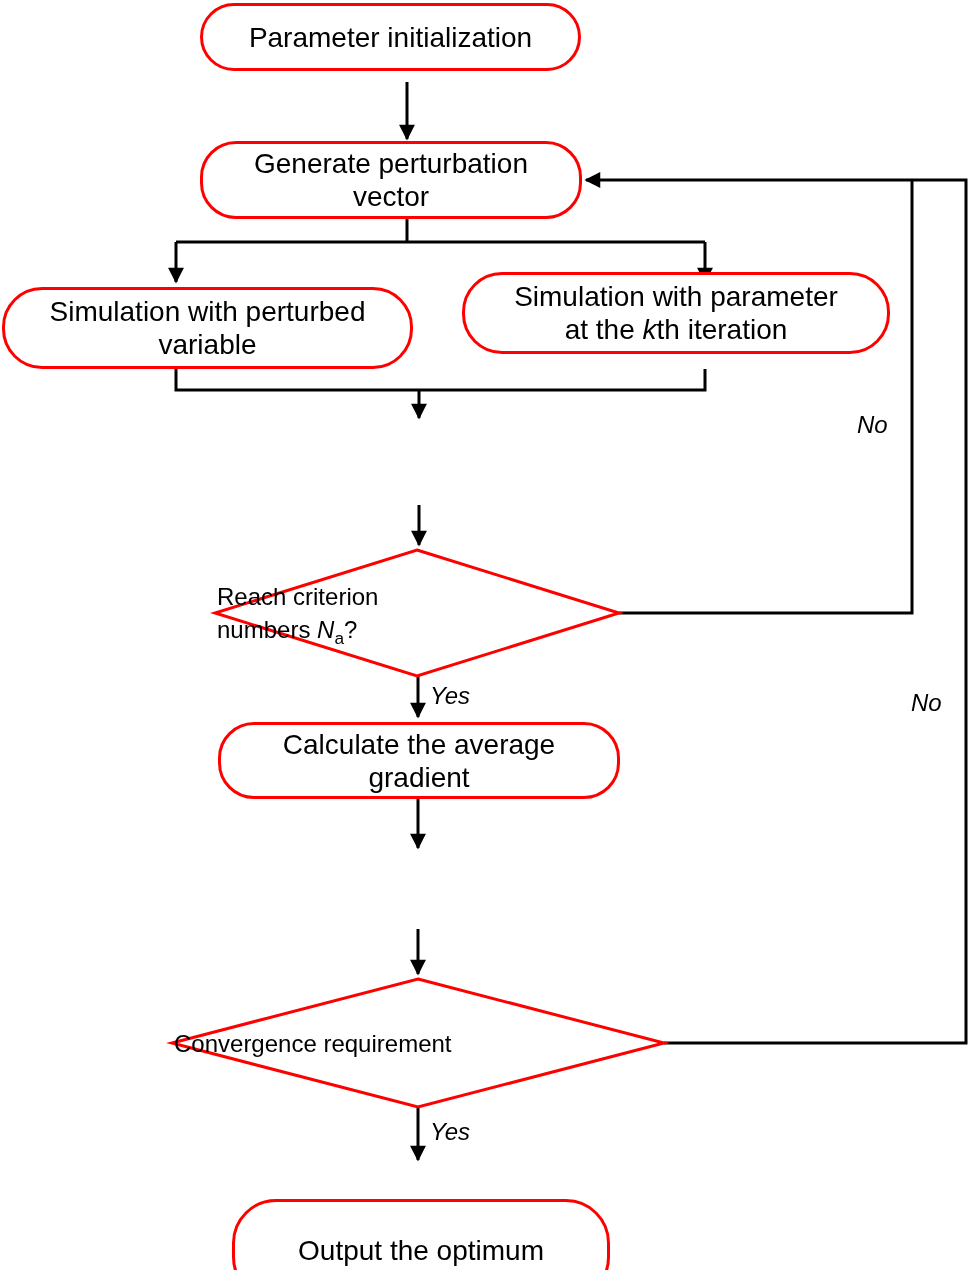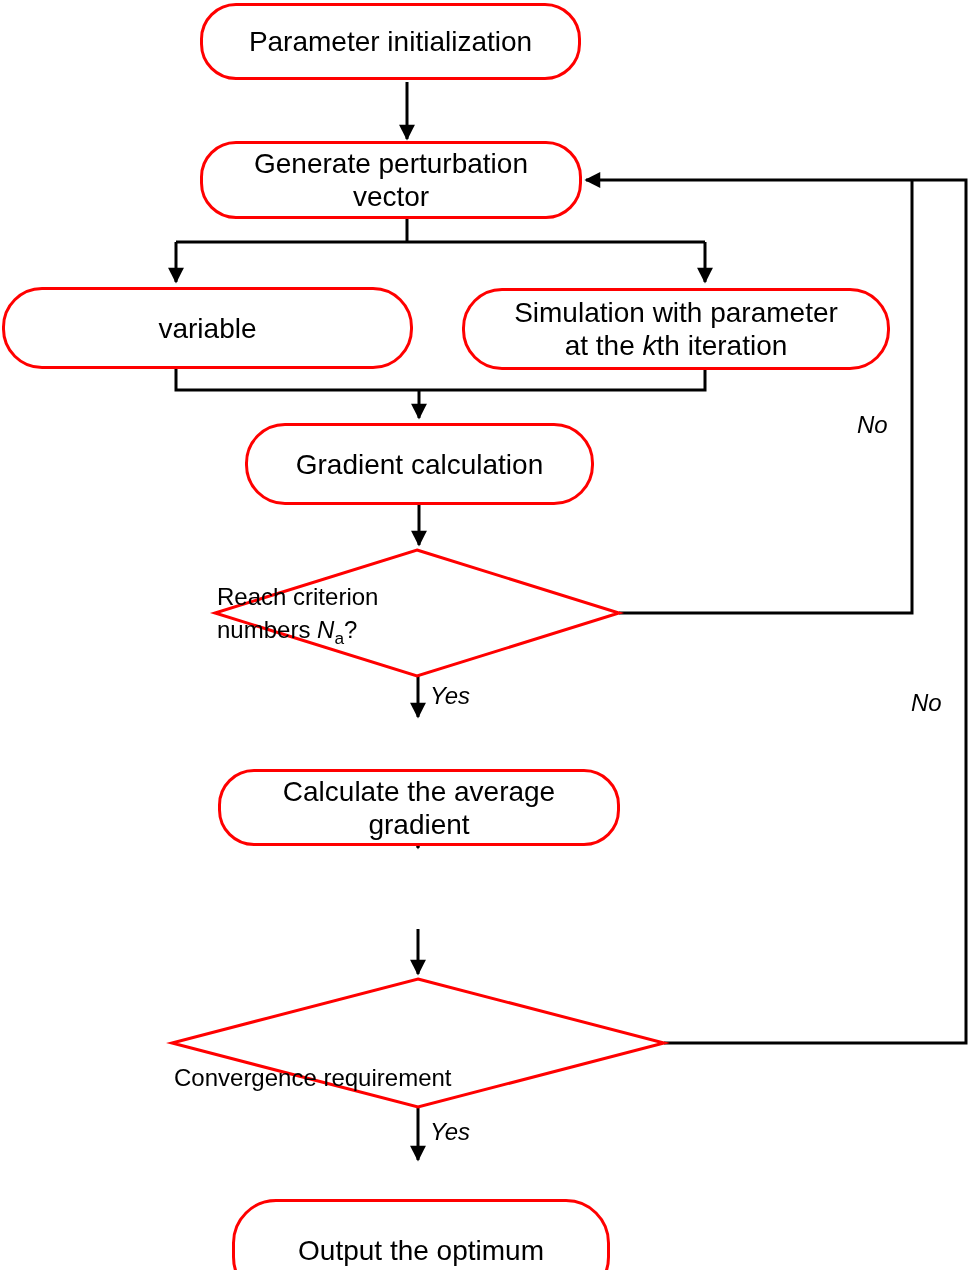--- a/index.html
+++ b/index.html
@@ -30,36 +30,36 @@
     display: flex;
     flex-direction: column;
     align-items: center;
     justify-content: center;
     text-align: center;
     font-size: 28px;
     line-height: 33px;
     z-index: 2;
   }
   .node .ln { white-space: nowrap; }
-  .node-param-init   { left: 200px; top: 3px;    width: 381px; height: 77px;  border-radius: 36px; }
+  .node-param-init   { left: 200px; top: 3px;    width: 381px; height: 68px;  border-radius: 36px; }
   .node-gen-vector   { left: 200px; top: 141px;  width: 382px; height: 78px;  border-radius: 36px; justify-content: center; }
   .node-sim-perturbed{ left: 2px;   top: 287px;  width: 411px; height: 82px;  border-radius: 40px; }
-  .node-sim-kth      { left: 462px; top: 288px;  width: 428px; height: 82px;  border-radius: 40px; }
+  .node-sim-kth      { left: 462px; top: 272px;  width: 428px; height: 82px;  border-radius: 40px; }
   .node-gradient     { left: 245px; top: 423px;  width: 349px; height: 82px;  border-radius: 40px; }
-  .node-calc-avg     { left: 218px; top: 722px;  width: 402px; height: 77px;  border-radius: 36px; margin-top: 47px; }
+  .node-calc-avg     { left: 218px; top: 722px;  width: 402px; height: 77px;  border-radius: 36px; }
   .node-update-var   { left: 218px; top: 853px;  width: 402px; height: 76px;  border-radius: 36px; }
   .node-output       { left: 232px; top: 1199px; width: 378px; height: 102px; border-radius: 44px; }
   .diamond-label {
     position: absolute;
     z-index: 2;
     font-size: 24px;
     line-height: 33px;
   }
   .diamond-label-1 { left: 217px; top: 580px;  width: 400px; }
-  .diamond-label-2 { left: 174px; top: 1061px; width: 488px; }
+  .diamond-label-2 { left: 174px; top: 1027px; width: 488px; }
   .edge-label {
     position: absolute;
     z-index: 2;
     font-size: 24px;
     line-height: 30px;
     white-space: nowrap;
     font-style: italic;
   }
   .lbl-yes-1 { left: 430px; top: 681px;  }
   .lbl-yes-2 { left: 430px; top: 1117px; }
@@ -104,31 +104,29 @@
   <div class="node node-param-init">
     <div class="ln">Parameter initialization</div>
   </div>
 
   <div class="node node-gen-vector">
     <div class="ln">Generate perturbation</div>
     <div class="ln">vector</div>
   </div>
 
   <div class="node node-sim-perturbed">
+    <div class="ln">Simulation with perturbed</div>
     <div class="ln">variable</div>
   </div>
 
   <div class="node node-sim-kth">
     <div class="ln">Simulation with parameter</div>
     <div class="ln"><span>at the </span><i>k</i><span>th iteration</span></div>
   </div>
 
-  <div class="node node-gradient">
-    <div class="ln">Gradient calculation</div>
-  </div>
 
   <div class="diamond-label diamond-label-1">
     <div class="ln">Reach criterion</div>
     <div class="ln"><span>numbers </span><i>N</i><sub>a</sub><span>?</span></div>
   </div>
 
   <div class="node node-calc-avg">
     <div class="ln">Calculate the average</div>
     <div class="ln">gradient</div>
   </div>

